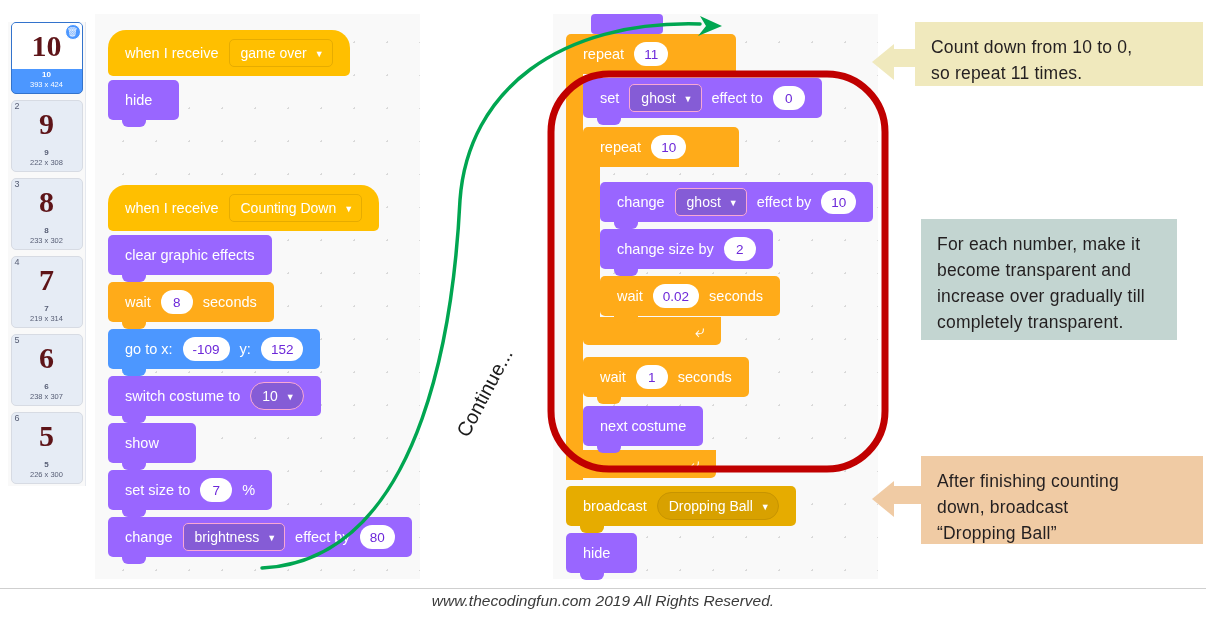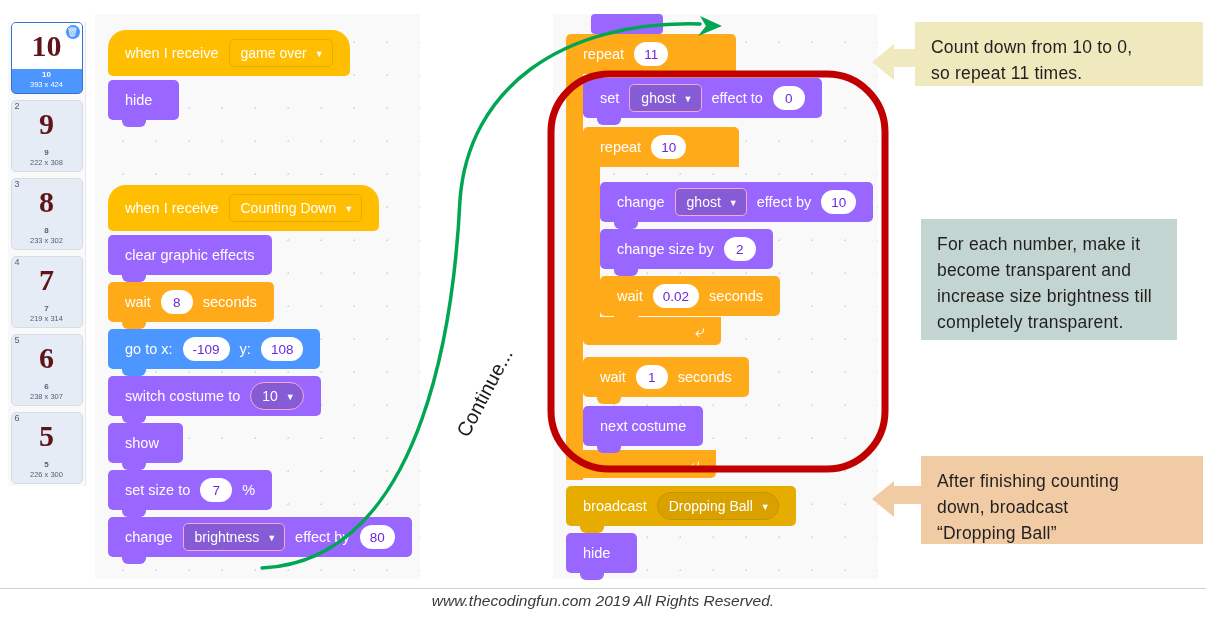--- a/index.html
+++ b/index.html
@@ -268,32 +268,32 @@
     <div class="blk ctrl notch" style="left:13px; top:268px;">
       <span class="lbl">wait</span>
       <span class="oval">8</span>
       <span class="lbl">seconds</span>
     </div>
 
     <div class="blk motion notch" style="left:13px; top:315px;">
       <span class="lbl">go to x:</span>
       <span class="oval">-109</span>
       <span class="lbl">y:</span>
-      <span class="oval">108</span>
+      <span class="oval">152</span>
     </div>
 
     <div class="blk look notch" style="left:13px; top:362px;">
       <span class="lbl">switch costume to</span>
       <span class="ddown on-look round">
         <span>10</span>
         <span class="caret">▼</span>
       </span>
     </div>
 
-    <div class="blk look notch" style="left:13px; top:409px; padding-right:19px;">
+    <div class="blk look notch" style="left:13px; top:409px; padding-right:32px;">
       <span class="lbl">show</span>
     </div>
 
     <div class="blk look notch" style="left:13px; top:456px;">
       <span class="lbl">set size to</span>
       <span class="oval">7</span>
       <span class="lbl">%</span>
     </div>
 
     <div class="blk look notch" style="left:13px; top:503px;">
@@ -396,21 +396,21 @@
   <div class="callout" style="left:915px; top:22px; width:288px; height:64px; background:#f0e9bd;">
     <span class="ln">Count down from 10 to 0,</span>
     <span class="ln">so repeat 11 times.</span>
   </div>
   <div style="position:absolute; left:872px; top:44px; width:0; height:0; border-top:18px solid transparent; border-bottom:18px solid transparent; border-right:22px solid #f0e9bd;"></div>
   <div style="position:absolute; left:894px; top:49px; width:24px; height:18px; background:#f0e9bd;"></div>
 
   <div class="callout" style="left:921px; top:219px; width:256px; height:121px; background:#c3d5d1;">
     <span class="ln">For each number, make it</span>
     <span class="ln">become transparent and</span>
-    <span class="ln">increase size brightness till</span>
+    <span class="ln">increase over gradually till</span>
     <span class="ln">completely transparent.</span>
   </div>
 
   <div class="callout" style="left:921px; top:456px; width:282px; height:88px; background:#f0cba4;">
     <span class="ln">After finishing counting</span>
     <span class="ln">down, broadcast</span>
     <span class="ln">“Dropping Ball”</span>
   </div>
   <div style="position:absolute; left:872px; top:481px; width:0; height:0; border-top:18px solid transparent; border-bottom:18px solid transparent; border-right:22px solid #f0cba4;"></div>
   <div style="position:absolute; left:894px; top:486px; width:30px; height:18px; background:#f0cba4;"></div>

